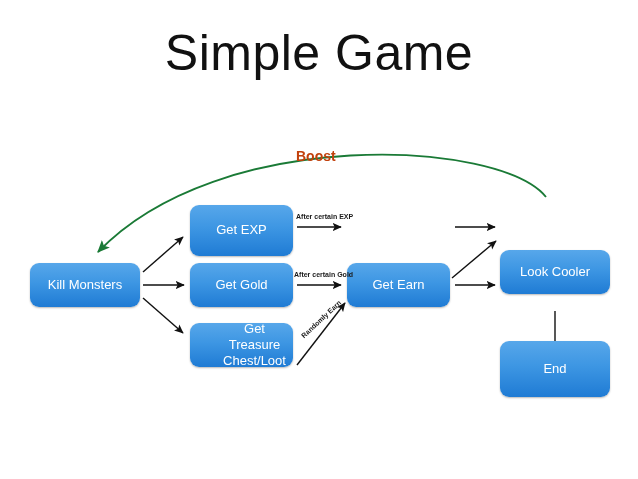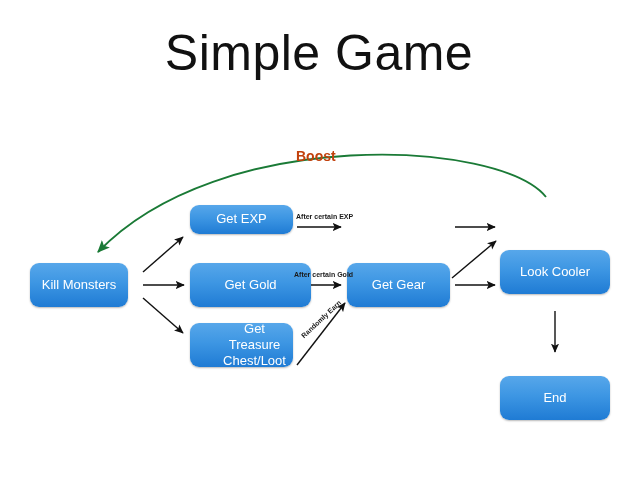--- a/index.html
+++ b/index.html
@@ -118,48 +118,48 @@
 
     <line x1="455" y1="285" x2="495" y2="285" stroke="#111111" stroke-width="1.4" marker-end="url(#ah)"></line>
 
     <line x1="452" y1="278" x2="496" y2="241" stroke="#111111" stroke-width="1.4" marker-end="url(#ah)"></line>
 
     <line x1="555" y1="311" x2="555" y2="352" stroke="#111111" stroke-width="1.4" marker-end="url(#ah)"></line>
 
     <path d="M 546,197 C 500,140 220,125 98,252" fill="none" stroke="#1a7a36" stroke-width="1.9" marker-end="url(#ahg)"></path>
   </svg>
 
-  <div class="node" style="left:30px; top:263px; width:98px; height:44px;">
+  <div class="node" style="left:30px; top:263px; width:110px; height:44px;">
     <span>Kill Monsters</span>
   </div>
 
-  <div class="node" style="left:190px; top:205px; width:103px; height:29px;">
+  <div class="node" style="left:190px; top:205px; width:103px; height:51px;">
     <span>Get EXP</span>
   </div>
 
-  <div class="node" style="left:190px; top:263px; width:121px; height:44px;justify-content:center;">
+  <div class="node" style="left:190px; top:263px; width:103px; height:44px;justify-content:center;">
     <span>Get Gold</span>
   </div>
 
   <div class="node" style="left:190px; top:323px; width:103px; height:44px;padding-left:32px;">
     <span>Get Treasure
 Chest/Loot</span>
   </div>
 
 
   <div class="node" style="left:347px; top:263px; width:103px; height:44px;">
-    <span>Get Gear</span>
+    <span>Get Earn</span>
   </div>
 
 
   <div class="node" style="left:500px; top:250px; width:110px; height:44px;">
     <span>Look Cooler</span>
   </div>
 
-  <div class="node" style="left:500px; top:376px; width:110px; height:44px;text-align:right;">
+  <div class="node" style="left:500px; top:341px; width:110px; height:56px;text-align:right;">
     <span>End</span>
   </div>
 
   <div class="edge-label" style="left:296px; top:213px;">After certain EXP</div>
 
   <div class="edge-label" style="left:294px; top:271px;">After certain Gold</div>
 
   <div class="edge-label" id="label-randomly">Randomly Earn</div>
 
   <div id="boost-label">Boost</div>

